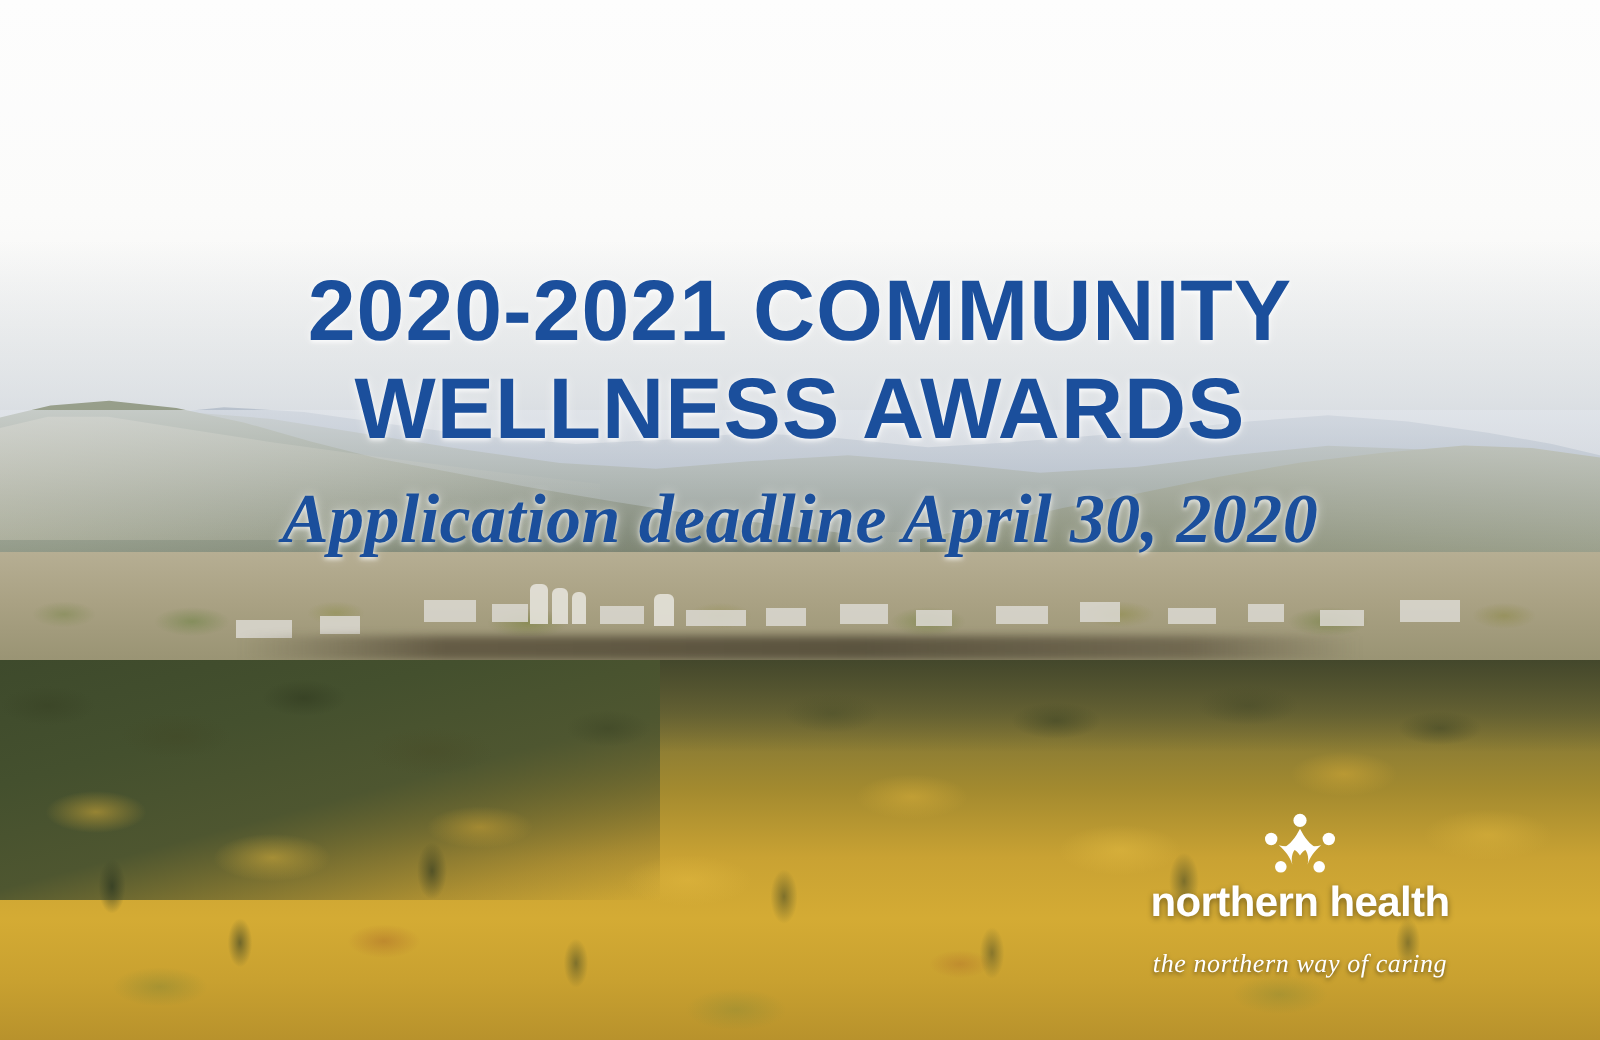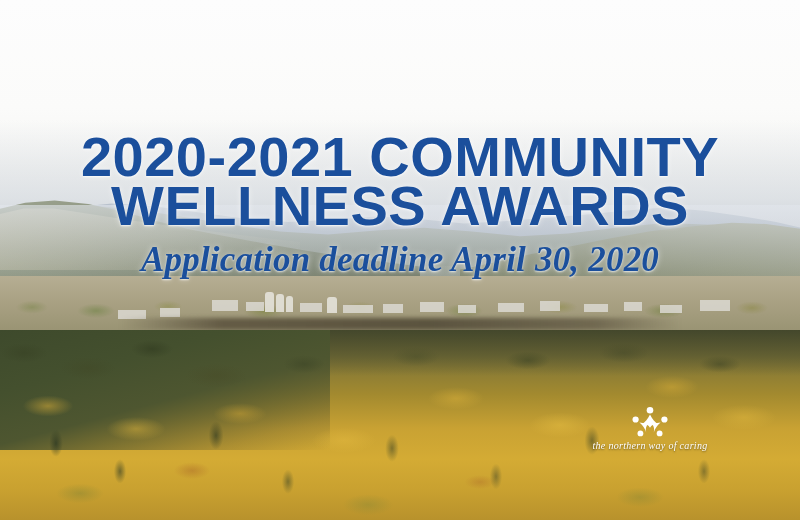--- a/index.html
+++ b/index.html
@@ -129,21 +129,21 @@
       radial-gradient(ellipse 9px 18px at 36% 70%,rgba(50,62,36,.5),rgba(50,62,36,0) 68%),
       radial-gradient(ellipse 10px 20px at 49% 44%,rgba(46,58,34,.5),rgba(46,58,34,0) 68%),
       radial-gradient(ellipse 9px 19px at 62% 66%,rgba(50,60,36,.45),rgba(50,60,36,0) 68%),
       radial-gradient(ellipse 11px 21px at 74% 38%,rgba(44,56,34,.5),rgba(44,56,34,0) 68%),
       radial-gradient(ellipse 9px 18px at 88% 62%,rgba(48,58,34,.45),rgba(48,58,34,0) 68%);
   }
 
   
   .headline{
     position:absolute;left:0;top:132px;width:800px;text-align:center;
-    color:#1b4f9c;font-weight:bold;font-size:56px;line-height:49px;
+    color:#1b4f9c;font-weight:bold;font-size:43px;line-height:49px;
     letter-spacing:.5px;white-space:pre-line;
     text-shadow:0 1px 2px rgba(255,255,255,.75),0 0 6px rgba(255,255,255,.55);
   }
   .subhead{
     position:absolute;left:0;top:240px;width:800px;text-align:center;
     color:#1b4f9c;font-family:"Liberation Serif",serif;
     font-weight:bold;font-style:italic;font-size:35px;line-height:40px;
     letter-spacing:.2px;
     text-shadow:0 1px 2px rgba(255,255,255,.7),0 0 6px rgba(255,255,255,.5);
   }
@@ -163,21 +163,21 @@
     text-shadow:0 1px 2px rgba(0,0,0,.5);
   }
 
   .nh-mark{width:44px;height:32px;margin:0 auto 3px;}
   .nh-name{
     font-size:21px;font-weight:bold;letter-spacing:-.3px;line-height:23px;
     text-shadow:0 1px 3px rgba(0,0,0,.45);
   }
   .nh-tag{
     font-family:"Liberation Serif",serif;font-style:italic;
-    font-size:10px;letter-spacing:.3px;margin-top:1px;
+    font-size:13px;letter-spacing:.3px;margin-top:11px;
     text-shadow:0 1px 2px rgba(0,0,0,.5);
   }
 </style>
 </head>
 <body>
 
 <div class="poster">
 
   <div class="sky"></div>
   <div class="sky-haze"></div>
@@ -231,16 +231,17 @@
         <circle cx="22" cy="5.2" r="3.3" fill="#fff"></circle>
         <circle cx="7.6" cy="14.5" r="3.1" fill="#fff"></circle>
         <circle cx="36.4" cy="14.5" r="3.1" fill="#fff"></circle>
         <circle cx="12.4" cy="28.4" r="2.9" fill="#fff"></circle>
         <circle cx="31.6" cy="28.4" r="2.9" fill="#fff"></circle>
         <path d="M22 9.4 C19.6 14 17.2 17.2 13.2 19.4 C17.4 18.4 20 19.6 22 22.8 C24 19.6 26.6 18.4 30.8 19.4 C26.8 17.2 24.4 14 22 9.4 Z" fill="#fff"></path>
         <path d="M11.4 17.6 C14.6 20.4 17 23.2 18.2 27.4 C17.2 23 18.6 20 21 18.2 C18.2 18.4 14.8 18.4 11.4 17.6 Z" fill="#fff"></path>
         <path d="M32.6 17.6 C29.4 20.4 27 23.2 25.8 27.4 C26.8 23 25.4 20 23 18.2 C25.8 18.4 29.2 18.4 32.6 17.6 Z" fill="#fff"></path>
       </svg>
     </div>
+    <div class="nh-name">northern health</div>
     <div class="nh-tag">the northern way of caring</div>
   </div>
 
 </div>
 
 </body></html>

